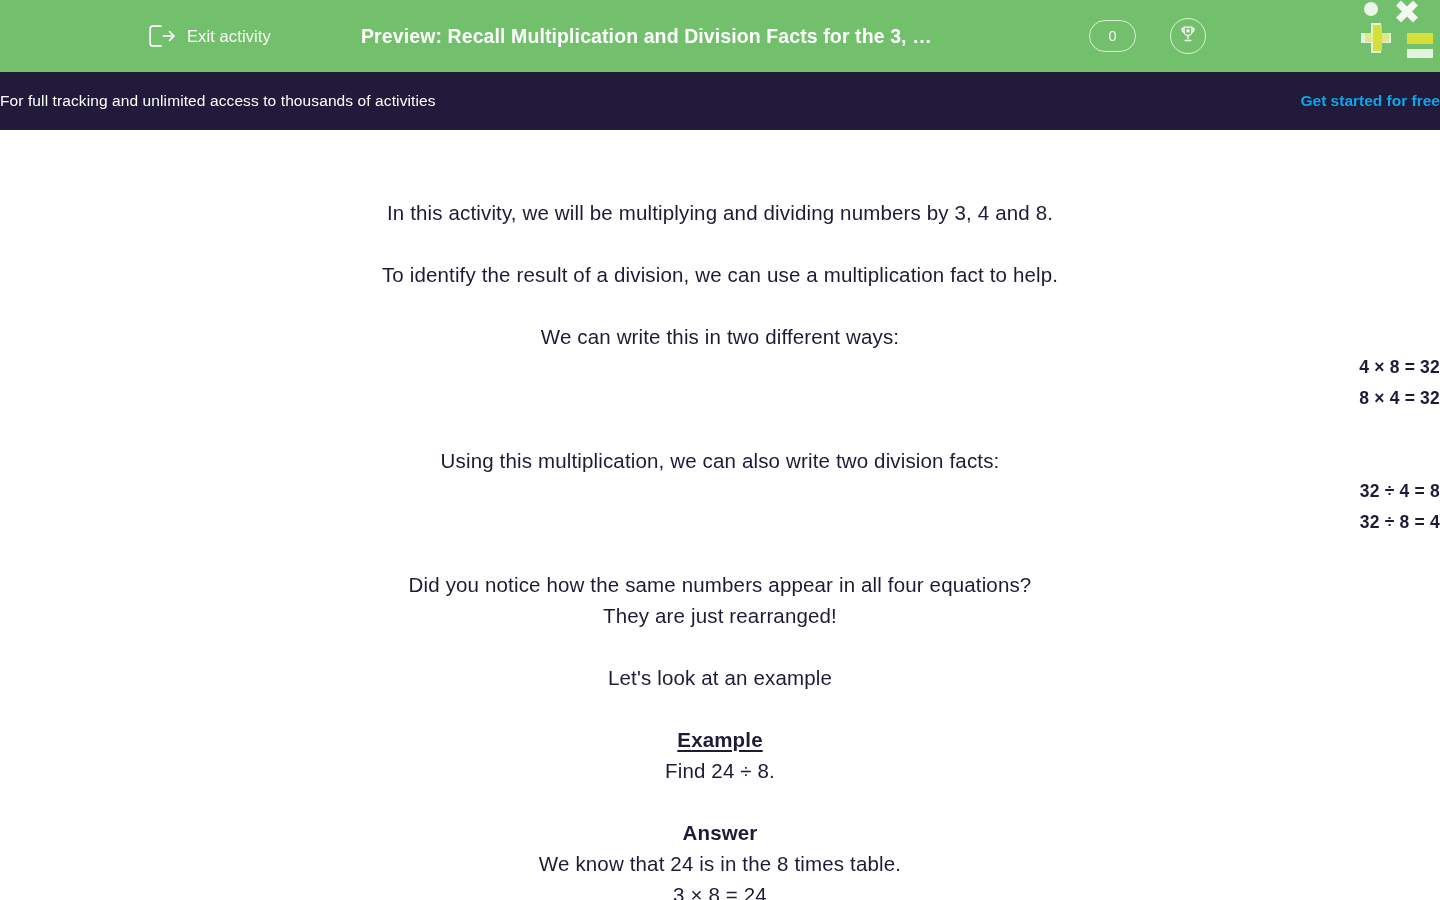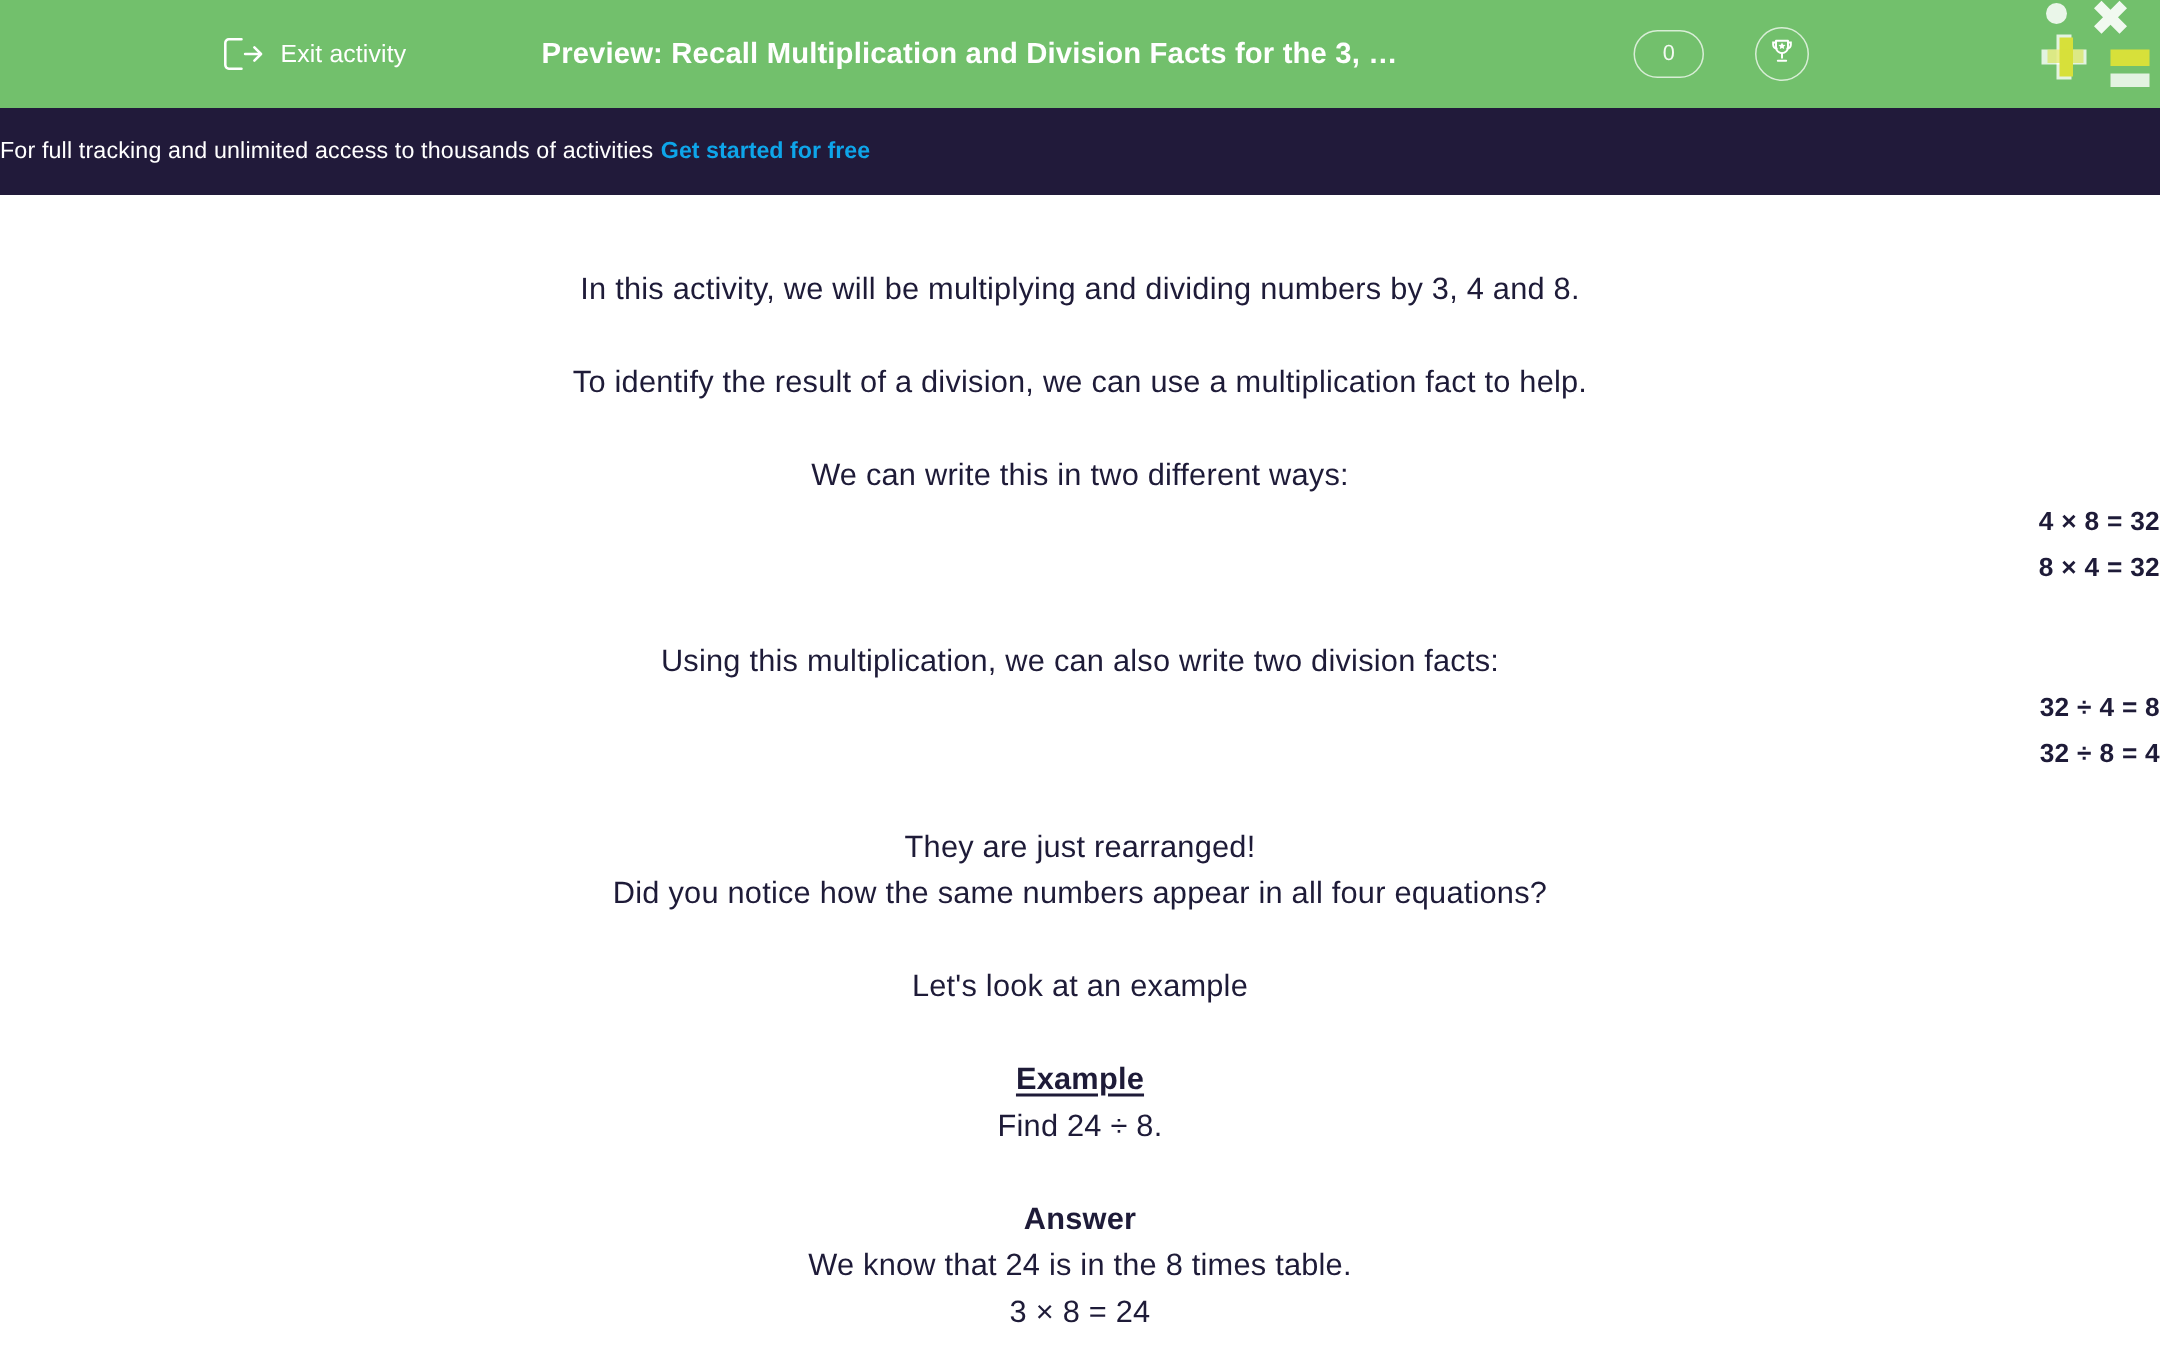--- a/index.html
+++ b/index.html
@@ -90,41 +90,41 @@
   
   .deco { position: absolute; right: 0; top: 0; width: 86px; height: 64px; pointer-events: none; }
 
   
   .promo {
     width: 1440px;
     height: 58px;
     background: #211a3a;
     display: flex;
     align-items: center;
-    justify-content: flex-start;
+    justify-content: space-between;
   }
   .promo-text {
     color: #ffffff;
     font-size: 15.5px;
     font-weight: 400;
     letter-spacing: .1px;
   }
   .promo-cta {
     color: #0ea5e9;
     font-size: 15.5px;
     font-weight: 700;
     margin-left: 5px;
     cursor: pointer;
   }
 
   
   .content {
     width: 1440px;
     height: 770px;
-    padding-top: 47px;
+    padding-top: 67px;
     text-align: center;
     color: #1e1b38;
     overflow: hidden;
   }
 
   .line {
     font-size: 20.5px;
     line-height: 31px;
     color: #1e1b38;
     font-weight: 400;
@@ -200,22 +200,22 @@
   <div class="line bold">8 × 4 = 32</div>
 
   <div class="spacer"></div>
 
   <div class="line">Using this multiplication, we can also write two division facts:</div>
   <div class="line bold">32 ÷ 4 = 8</div>
   <div class="line bold">32 ÷ 8 = 4</div>
 
   <div class="spacer"></div>
 
+  <div class="line">Did you notice how the same numbers appear in all four equations?</div>
   <div class="line">They are just rearranged!</div>
-  <div class="line">Did you notice how the same numbers appear in all four equations?</div>
 
   <div class="spacer"></div>
 
   <div class="line">Let's look at an example</div>
 
   <div class="spacer"></div>
 
   <div class="line underline">Example</div>
   <div class="line">Find 24 ÷ 8.</div>
 

